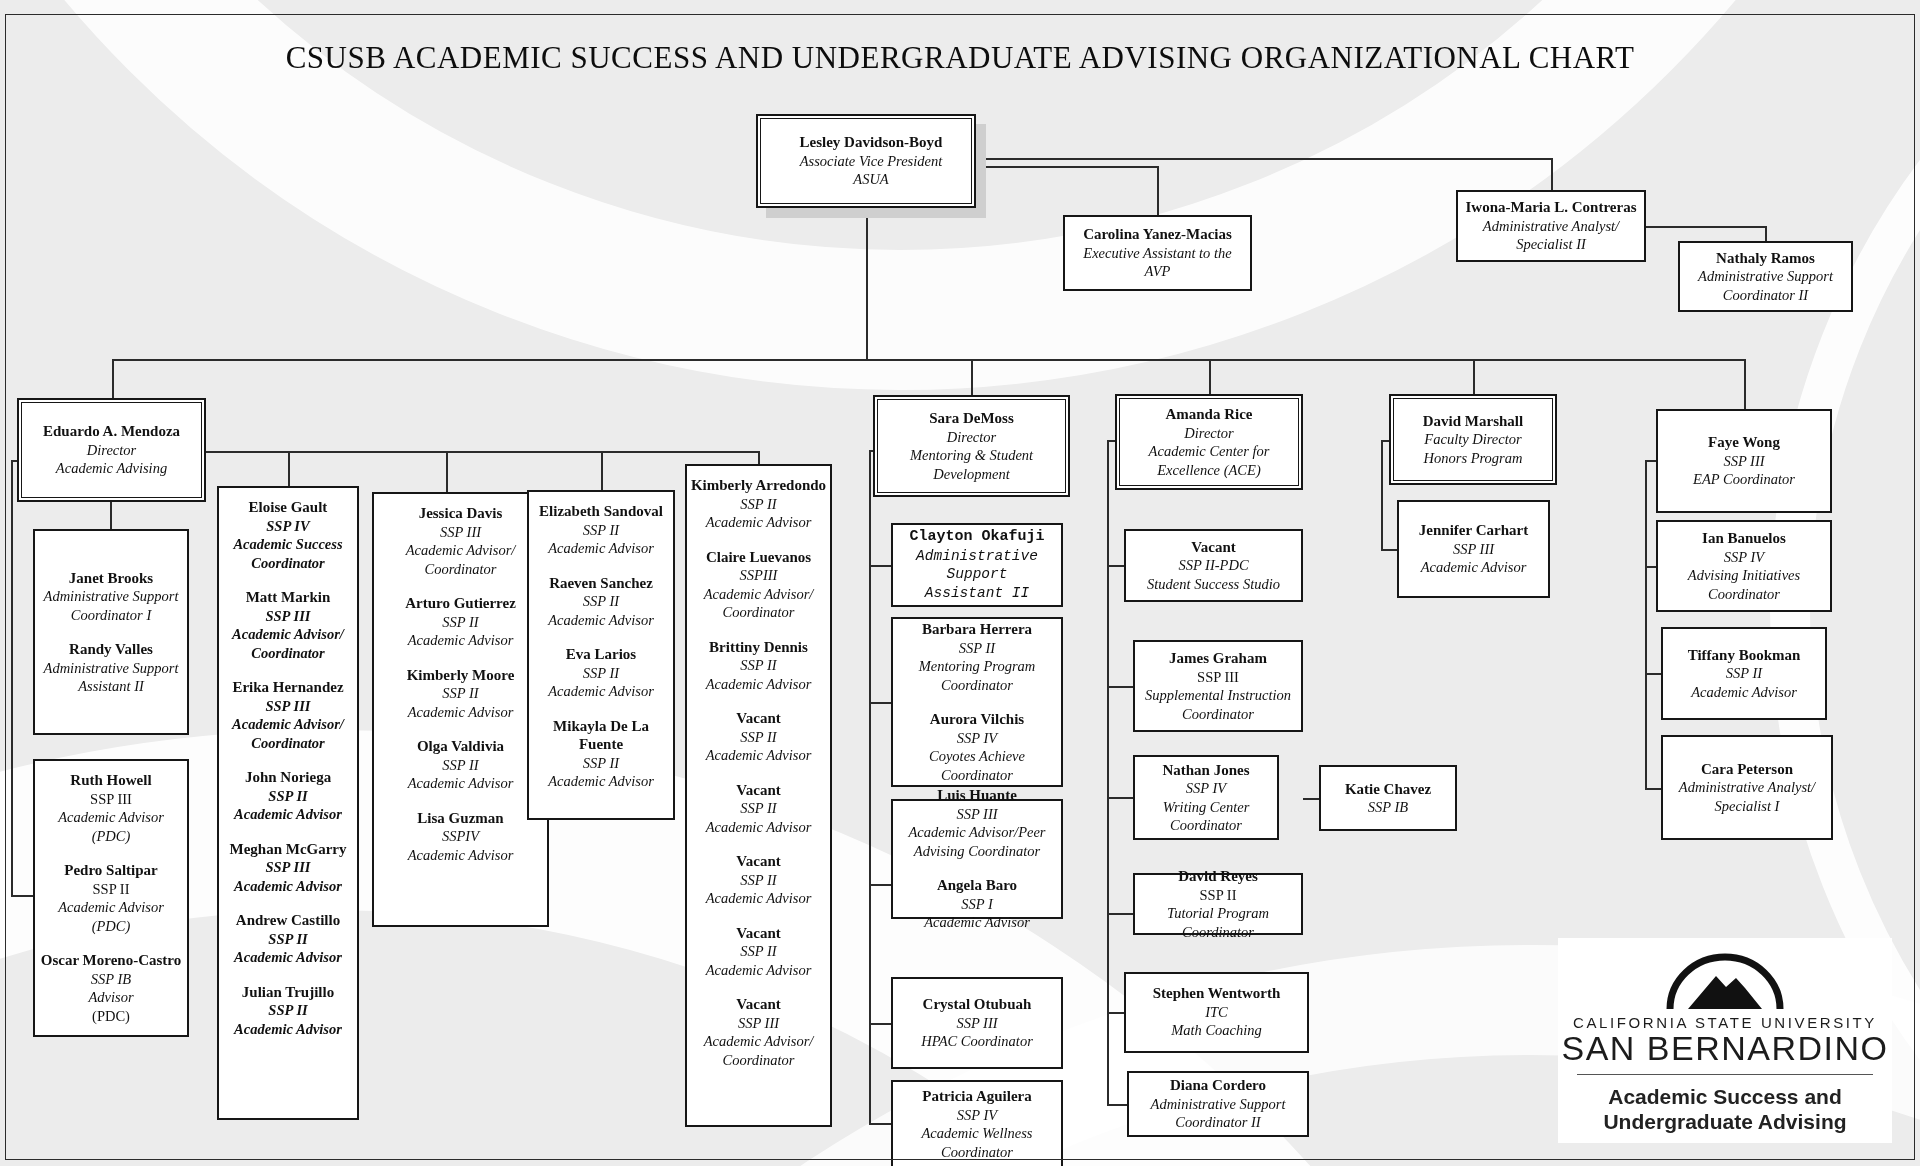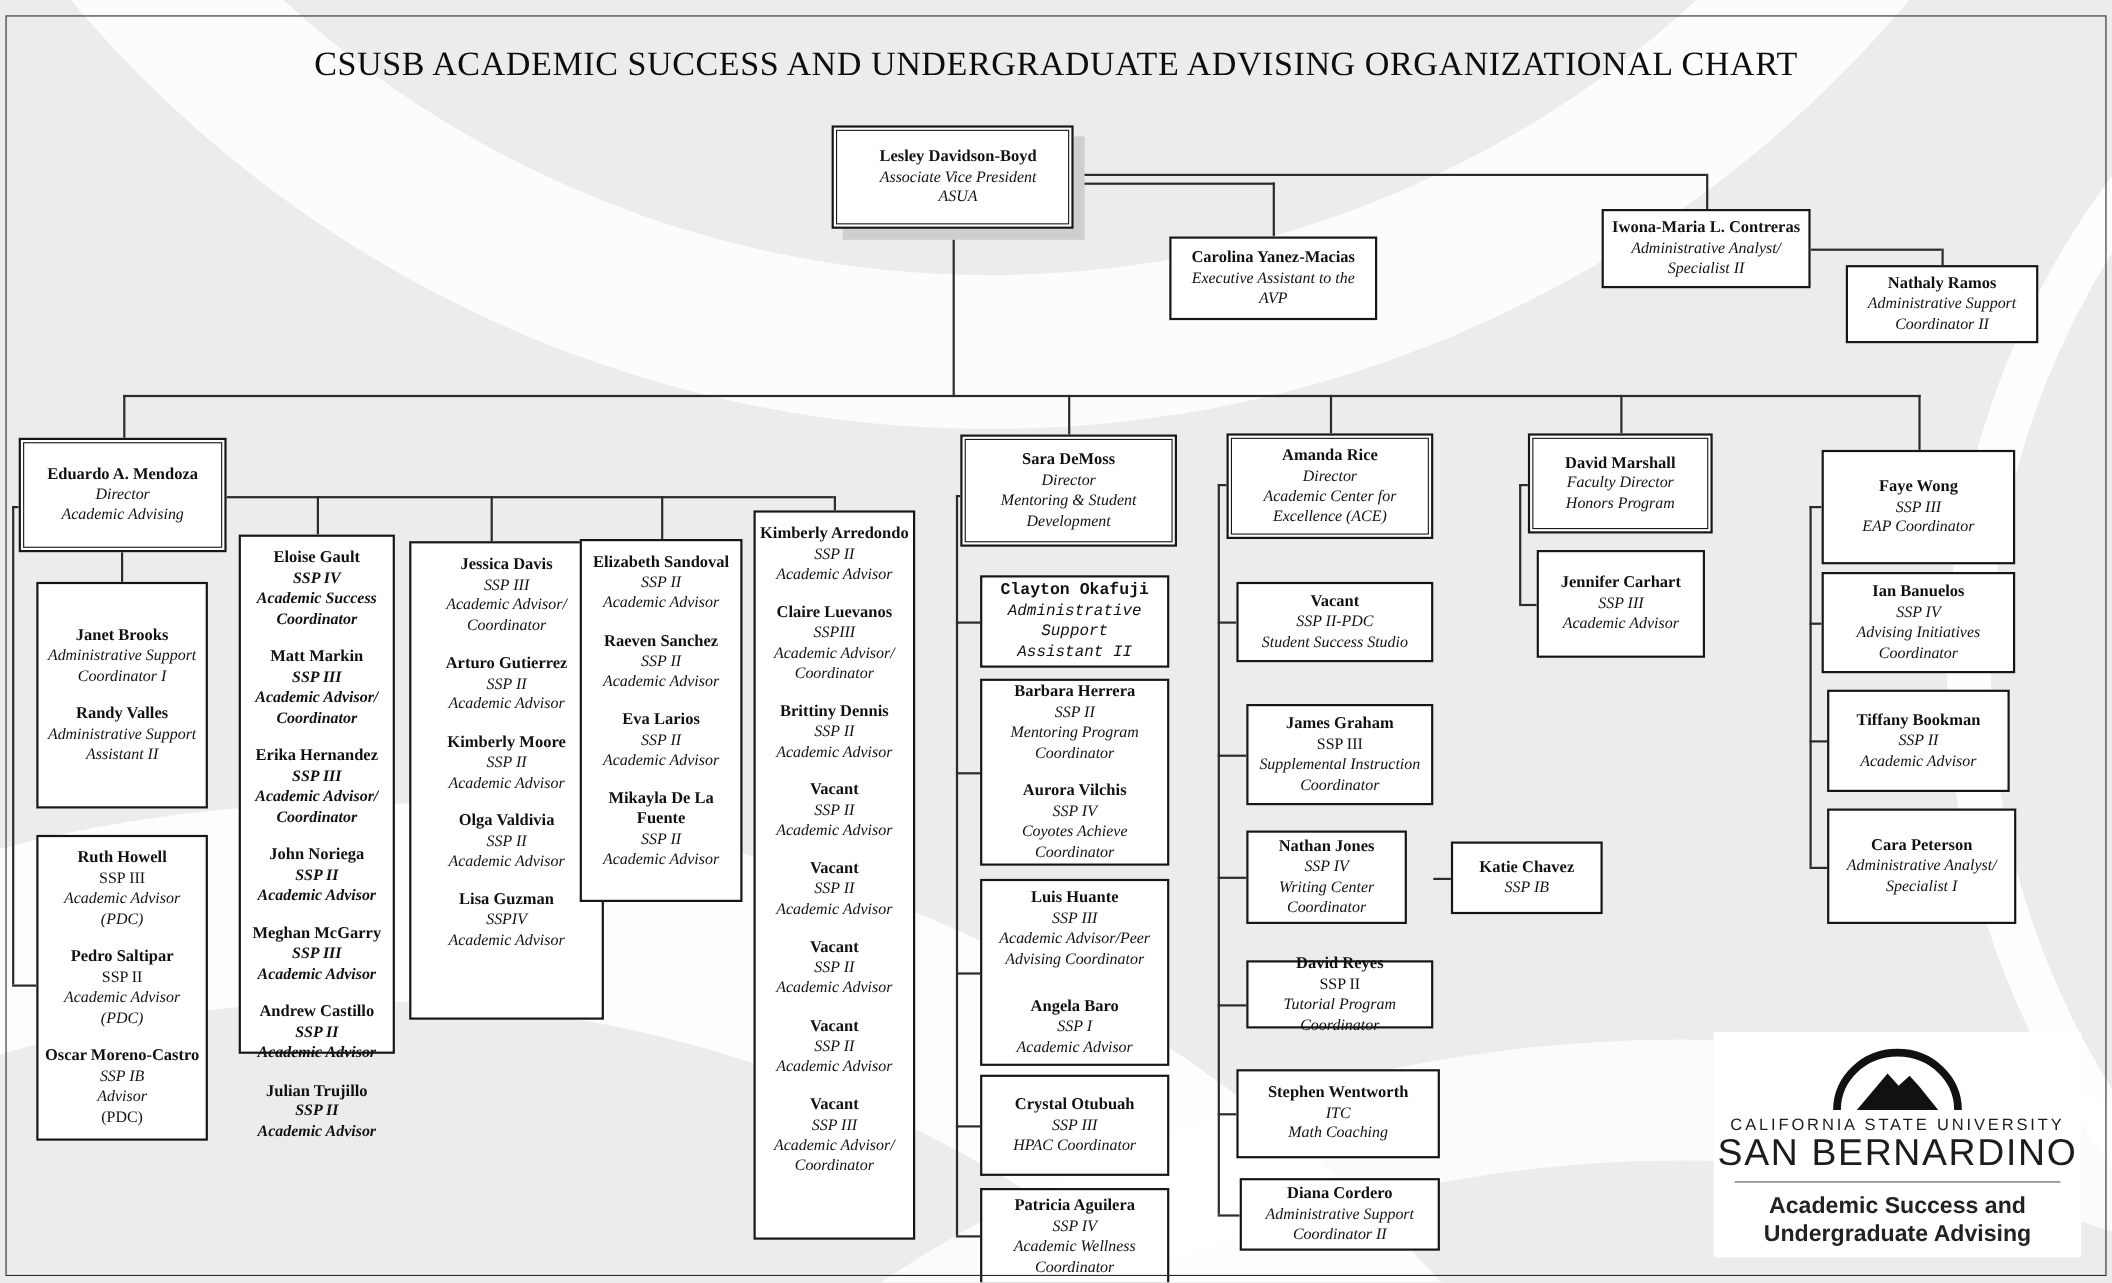--- a/index.html
+++ b/index.html
@@ -39,28 +39,28 @@
   .hline { height:2px; } .vline { width:2px; }
 
   
   #b-avp{left:756px;top:114px;width:220px;height:94px;}
   #b-carolina{left:1063px;top:215px;width:189px;height:76px;}
   #b-iwona{left:1456px;top:190px;width:190px;height:72px;}
   #b-nathaly{left:1678px;top:241px;width:175px;height:71px;}
   #b-eduardo{left:17px;top:398px;width:189px;height:104px;}
   #b-janet{left:33px;top:529px;width:156px;height:206px;}
   #b-ruth{left:33px;top:759px;width:156px;height:278px;}
-  #b-eloise{left:217px;top:486px;width:142px;height:472px;}
+  #b-eloise{left:217px;top:486px;width:142px;height:634px;}
   #b-jessica{left:372px;top:492px;width:177px;height:435px;}
   #b-elizabeth{left:527px;top:490px;width:148px;height:330px;}
   #b-kimberly{left:685px;top:464px;width:147px;height:663px;}
   #b-sara{left:873px;top:395px;width:197px;height:102px;}
   #b-clayton{left:891px;top:523px;width:172px;height:84px;font-family:Liberation Mono, monospace;}
   #b-barbara{left:891px;top:617px;width:172px;height:170px;}
-  #b-luis{left:891px;top:799px;width:172px;height:170px;justify-content:space-between;}
+  #b-luis{left:891px;top:799px;width:172px;height:120px;}
   #b-crystal{left:891px;top:977px;width:172px;height:92px;}
   #b-patricia{left:891px;top:1080px;width:172px;height:88px;}
   #b-amanda{left:1115px;top:394px;width:188px;height:96px;}
   #b-vacantstudio{left:1124px;top:529px;width:179px;height:73px;}
   #b-james{left:1133px;top:640px;width:170px;height:92px;}
   #b-nathan{left:1133px;top:755px;width:146px;height:85px;}
   #b-katie{left:1319px;top:765px;width:138px;height:66px;}
   #b-davidreyes{left:1133px;top:873px;width:170px;height:62px;}
   #b-stephen{left:1124px;top:972px;width:185px;height:81px;}
   #b-diana{left:1127px;top:1071px;width:182px;height:66px;}

